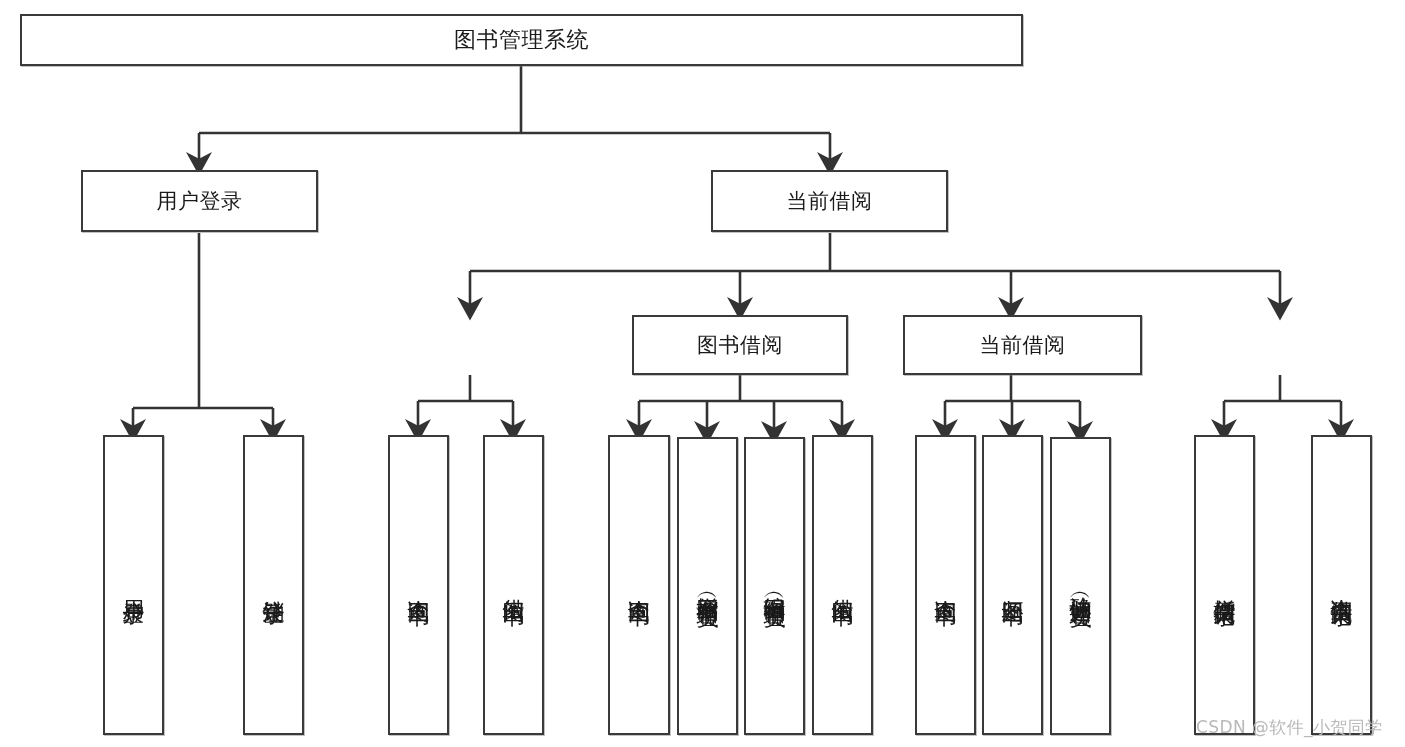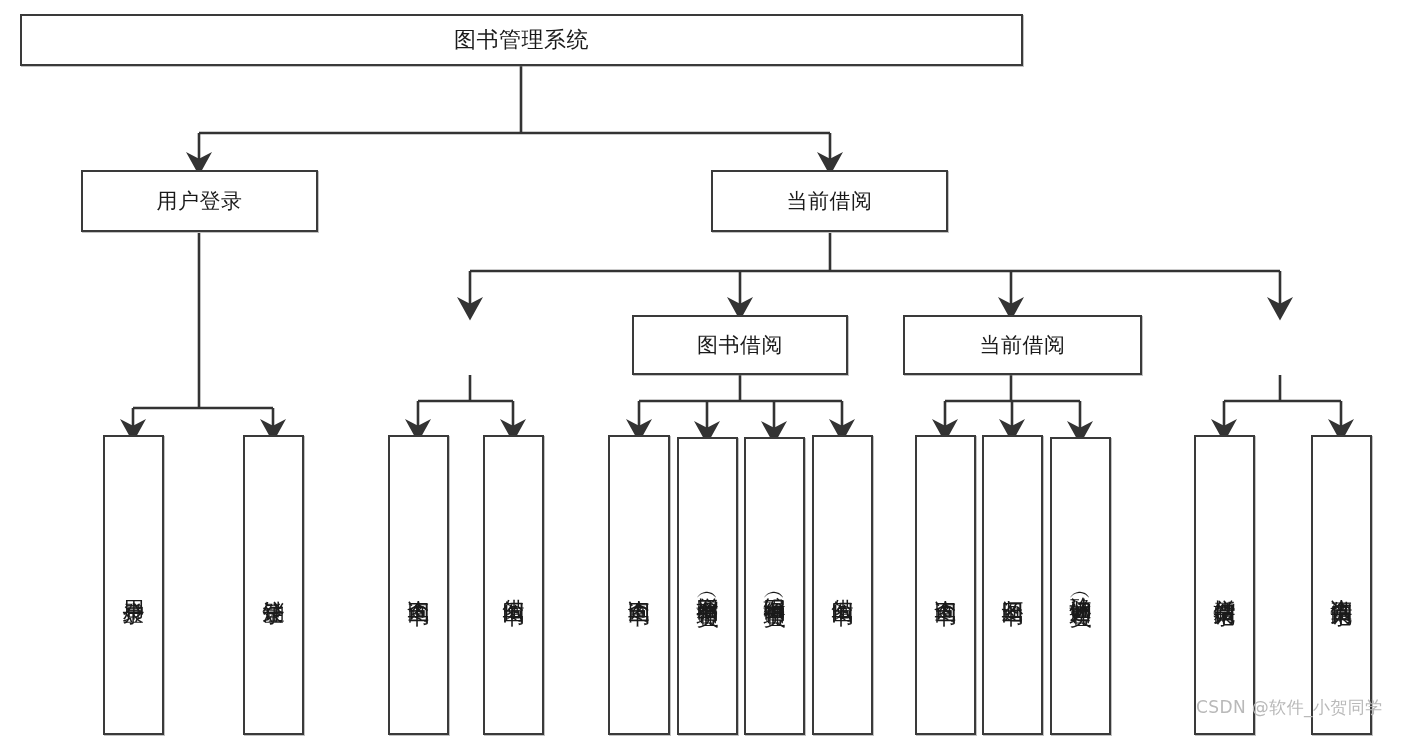--- a/index.html
+++ b/index.html
@@ -59,21 +59,21 @@
     writing-mode: vertical-rl;
     text-orientation: upright;
     font-size: 22px;
     line-height: 1.18;
     letter-spacing: 1.5px;
     max-height: 100%;
   }
   #watermark {
     position: absolute;
     left: 1196px;
-    top: 696px;
+    top: 716px;
     font-size: 17px;
     color: #b9b9b9;
     white-space: nowrap;
     font-family: "DejaVu Sans", "Liberation Sans", sans-serif;
     letter-spacing: 0.4px;
   }
 </style>
 </head>
 <body>
 

